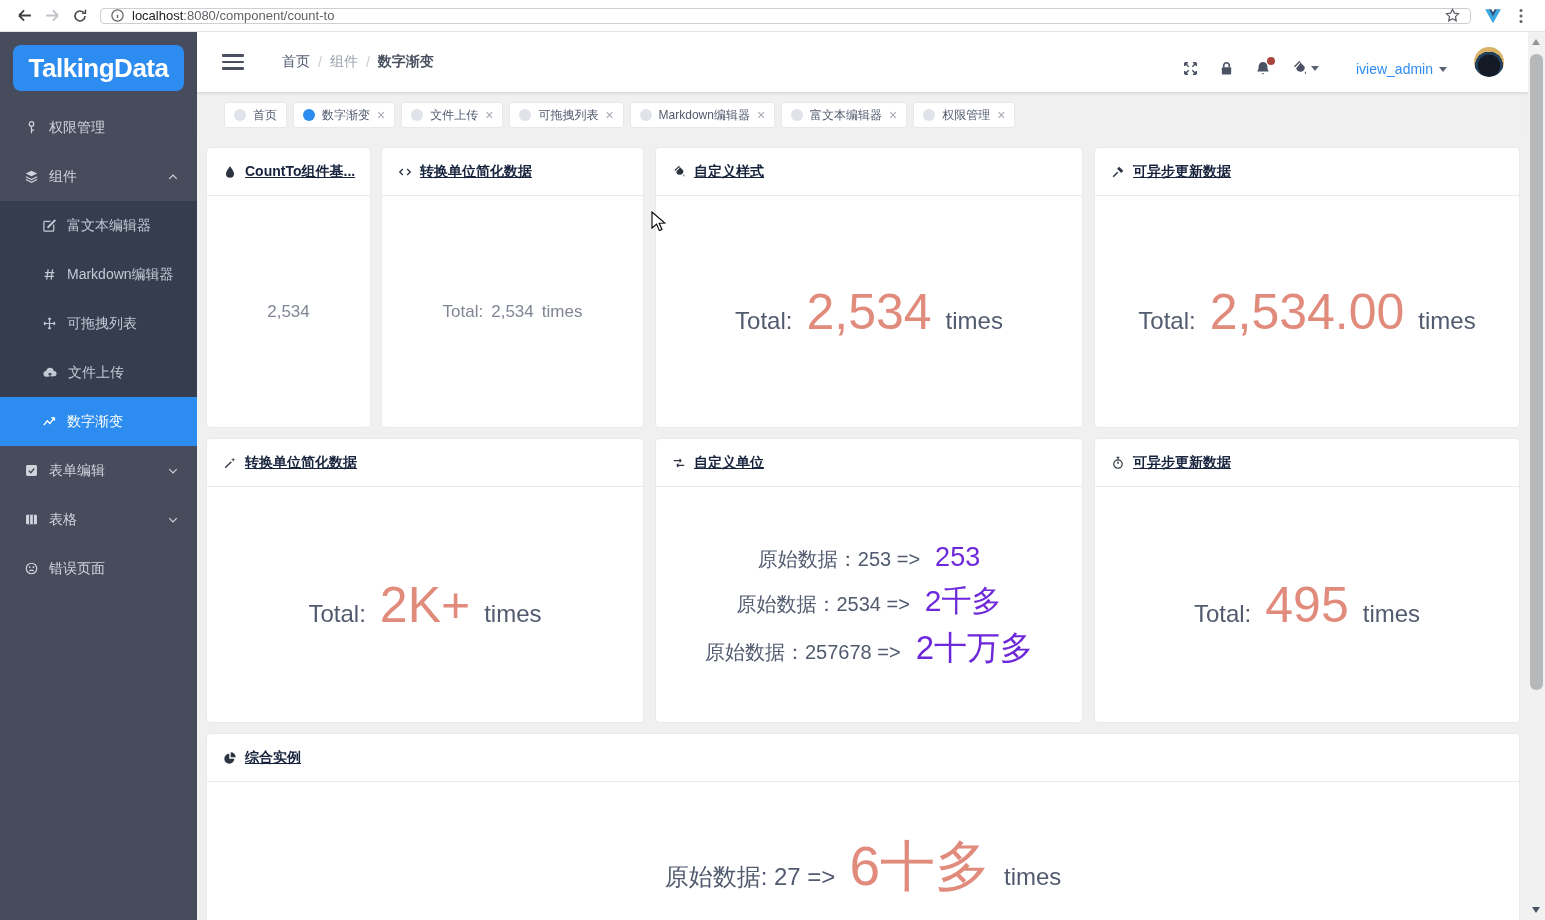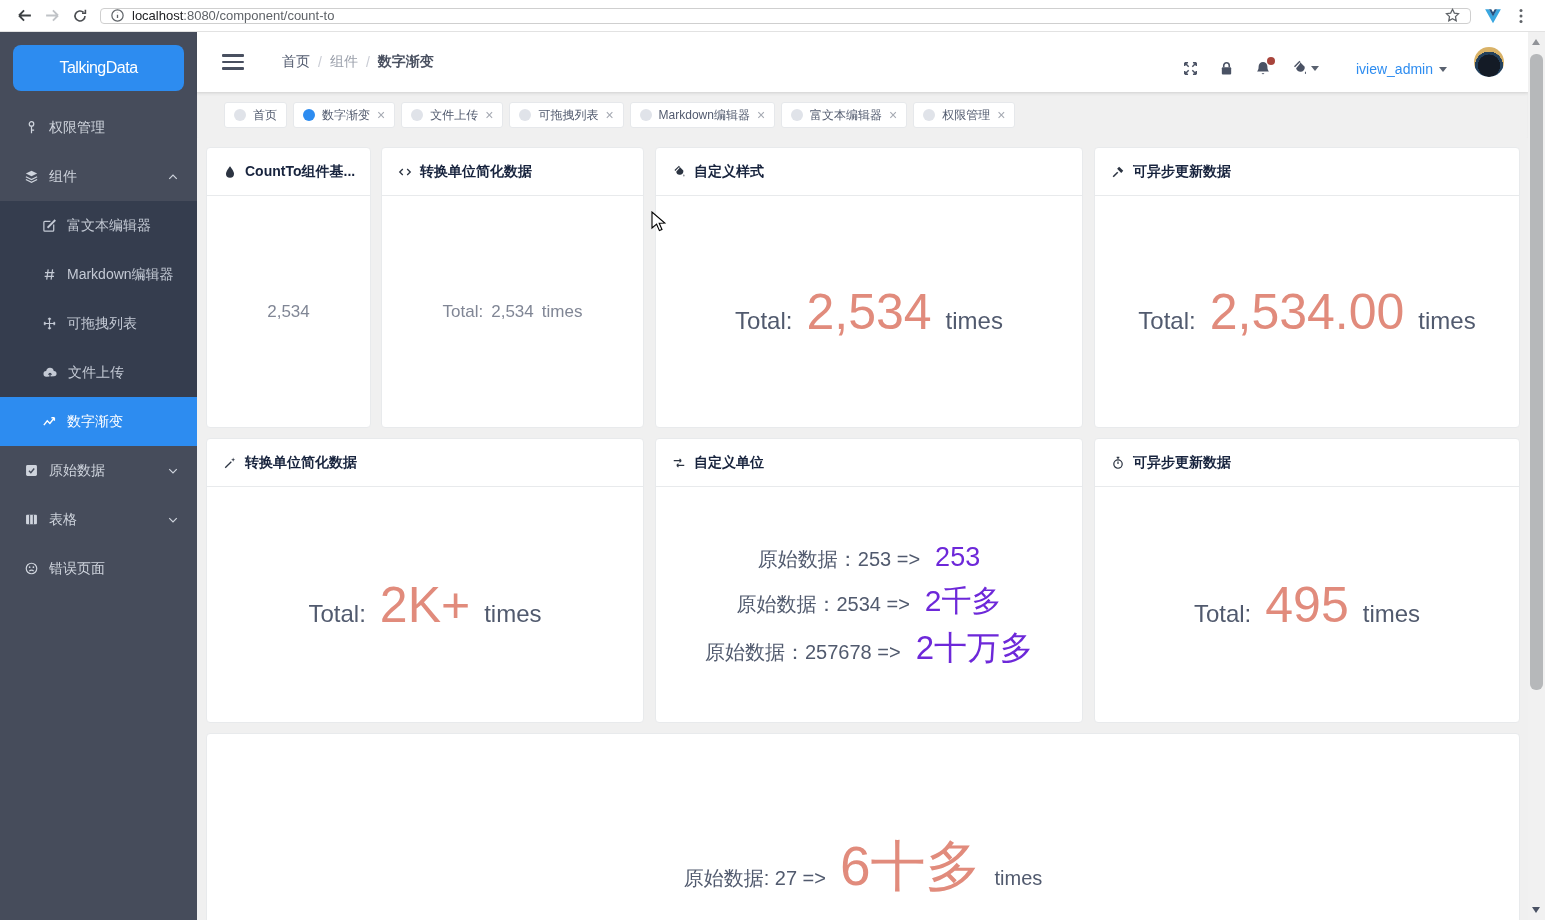--- a/index.html
+++ b/index.html
@@ -14,21 +14,21 @@
   .urlbar { flex:1; height:16px; margin:0 8px 0 6px; border:1px solid #cfcfcf; border-radius:4px;
             background:#fff; display:flex; align-items:center; padding:0 9px; }
   .url-text { font-size:13px; margin-left:7px; color:#202124; }
   .url-text .url-path { color:#5f6368; }
   .url-star { margin-left:auto; }
 
   
   .sidebar { position:absolute; left:0; top:32px; width:197px; height:888px; background:#464c5b; }
   .logo { margin:13px 13px 12px; height:46px; background:#2d8cf0; border-radius:8px;
           display:flex; align-items:center; justify-content:center; cursor:pointer; }
-  .logo span { color:#fff; font-size:16px; font-weight:400; letter-spacing:-0.5px; }
+  .logo span { color:#fff; font-size:26px; font-weight:700; letter-spacing:-0.5px; }
   .menu-item { height:49px; display:flex; align-items:center; padding:0 18px 0 24px;
                font-size:14px; color:#cfd4dd; cursor:pointer; }
   .menu-item .mi-icon { margin-right:10px; flex:0 0 auto; }
   .menu-item .chev { margin-left:auto; }
   .submenu { background:#353d4e; }
   .submenu .menu-item { padding-left:42px; color:#c4cad5; }
   .menu-item.active { background:#2d8cf0; color:#fff; }
 
   
   .app-header { position:absolute; left:197px; top:32px; width:1331px; height:60px; background:#fff;
@@ -57,21 +57,21 @@
          align-items:center; padding:0 9px; font-size:12px; color:#515a6e; gap:7px; cursor:pointer; }
   .tag-dot { width:12px; height:12px; border-radius:50%; background:#e0e3e9; }
   .tag-dot.on { background:#2d8cf0; }
   .tag-x { color:#a5a9b2; font-size:14px; line-height:1; cursor:pointer; }
 
   
   .content { position:absolute; left:197px; top:138px; width:1331px; height:782px; background:#f0f0f0; overflow:hidden; }
   .card { position:absolute; background:#fff; border:1px solid #e8eaec; border-radius:4px; }
   .card-h { height:48px; display:flex; align-items:center; gap:8px; padding:0 16px;
             border-bottom:1px solid #e8eaec; font-size:14px; font-weight:bold; color:#17233d;
-            white-space:nowrap; overflow:hidden; }
+            white-space:nowrap; overflow:hidden;text-decoration:underline; }
   .card-b { position:absolute; left:0; right:0; top:49px; bottom:0; display:flex;
             align-items:center; justify-content:center; }
   .c1 { left:9px;   top:9px;   width:165px;  height:281px; }
   .c2 { left:184px; top:9px;   width:263px;  height:281px; }
   .c3 { left:458px; top:9px;   width:428px;  height:281px; }
   .c4 { left:897px; top:9px;   width:426px;  height:281px; }
   .c5 { left:9px;   top:300px; width:438px;  height:285px; }
   .c6 { left:458px; top:300px; width:428px;  height:285px; }
   .c7 { left:897px; top:300px; width:426px;  height:285px; }
   .c8 { left:9px;   top:595px; width:1314px; height:350px; }
@@ -79,21 +79,21 @@
   .gray-line { display:flex; gap:8px; color:#808695; font-size:17px; }
   .big-line { display:flex; align-items:baseline; gap:14px; }
   .bl-pre, .bl-suf { font-size:24px; color:#515a6e; }
   .bl-val { font-size:50px; color:#e18b7c; line-height:1; }
   .c6-body { flex-direction:column; gap:13px; }
   .c6-line { display:flex; align-items:baseline; gap:15px; }
   .c6-label { font-size:20px; color:#515a6e; }
   .c6-val { color:#6d28d9; line-height:1; }
   .c6-v1 { font-size:27px; } .c6-v2 { font-size:30px; } .c6-v3 { font-size:33px; }
   .c8-line { position:absolute; top:96px; left:0; width:100%; text-align:center; white-space:nowrap; }
-  .c8-label, .c8-suf { font-size:20px; color:#515a6e; }
+  .c8-label, .c8-suf { font-size:24px; color:#515a6e; }
   .c8-val { font-size:55px; color:#e18b7c; margin:0 14px; }
 
   
   .scrollbar { position:absolute; right:0; top:32px; width:17px; height:888px; background:#f1f1f1; z-index:5; }
   .sb-thumb { position:absolute; left:2px; top:22px; width:13px; height:636px; background:#b6b8ba; border-radius:6px; cursor:pointer; }
   .sb-up { position:absolute; top:7px; left:4px; width:0; height:0; border-left:4.5px solid transparent;
            border-right:4.5px solid transparent; border-bottom:6px solid #909398; cursor:pointer; }
   .sb-down { position:absolute; bottom:7px; left:4px; width:0; height:0; border-left:4.5px solid transparent;
              border-right:4.5px solid transparent; border-top:6px solid #4a5264; cursor:pointer; }
 
@@ -224,21 +224,21 @@
     </div>
   </div>
 
   <div class="menu-item">
     <span class="mi-icon">
       <svg width="15" height="15" viewBox="0 0 16 16">
           <rect x="2.2" y="2.2" width="11.6" height="11.6" rx="1.5" fill="#cfd4dd"></rect>
           <path d="M5.3 8.3l2 2 3.6-4.4" stroke="#464c5b" stroke-width="1.5" fill="none"></path>
         </svg>
     </span>
-    <span>原始数据</span>
+    <span>表单编辑</span>
     <span class="chev">
       <svg width="12" height="12" viewBox="0 0 16 16">
           <path d="M3 5.5l5 5 5-5" stroke="#cfd4dd" stroke-width="1.6" fill="none"></path>
         </svg>
     </span>
   </div>
   <div class="menu-item">
     <span class="mi-icon">
       <svg width="15" height="15" viewBox="0 0 16 16">
           <rect x="2.2" y="3" width="11.6" height="10" rx="1" fill="#cfd4dd"></rect>
@@ -480,20 +480,29 @@
     <div class="card-b">
       <span class="big-line">
         <span class="bl-pre">Total:</span>
         <span class="bl-val">495</span>
         <span class="bl-suf">times</span>
       </span>
     </div>
   </div>
 
   <div class="card c8">
+    <div class="card-h">
+      <span>
+        <svg width="14" height="14" viewBox="0 0 16 16">
+            <path d="M7.2 8.8V3.1a5.7 5.7 0 1 0 5.7 5.7z" fill="#2c3442"></path>
+            <path d="M8.8 7.2h5.7A5.7 5.7 0 0 0 8.8 1.5z" fill="#2c3442"></path>
+          </svg>
+      </span>
+      <span>综合实例</span>
+    </div>
     <div class="c8-line">
       <span class="c8-label">原始数据: 27 =&gt;</span><span class="c8-val">6十多</span><span class="c8-suf">times</span>
     </div>
   </div>
 </div>
 
 <div class="scrollbar">
   <span class="sb-up"></span>
   <span class="sb-thumb"></span>
   <span class="sb-down"></span>

